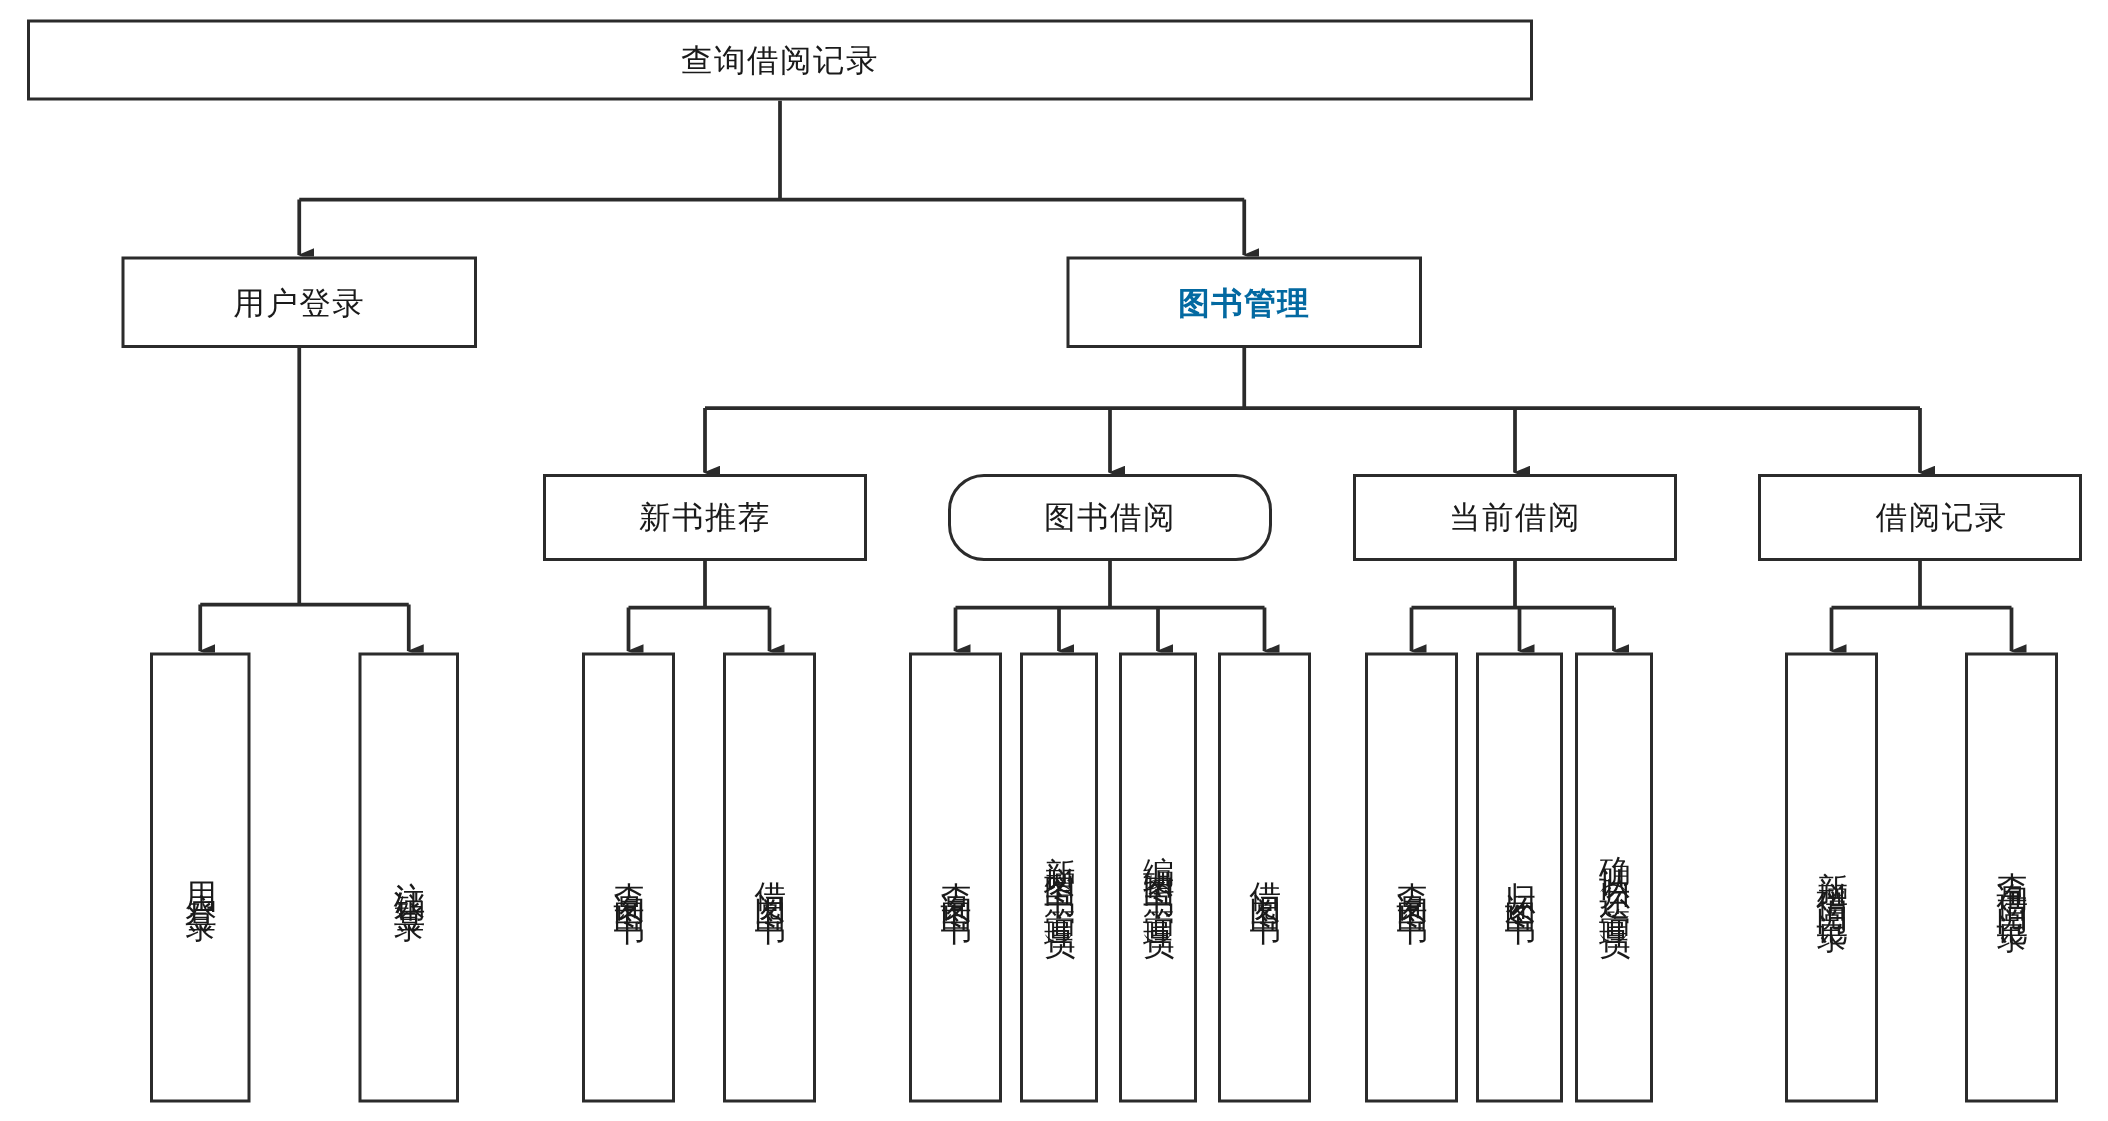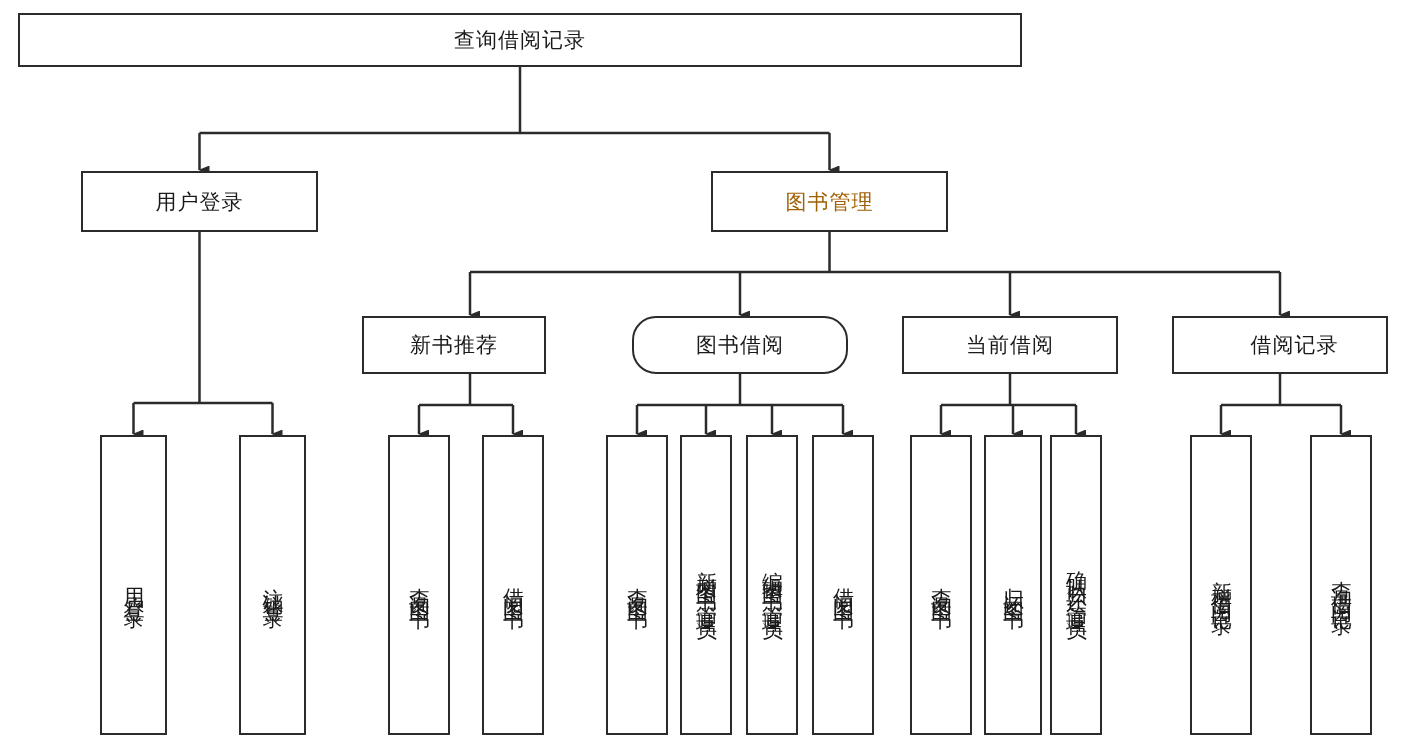--- a/index.html
+++ b/index.html
@@ -109,24 +109,24 @@
       </g>
   </svg>
 
   <div id="nodes-layer">
       <div class="node horiz" style="left: 18px; top: 13px; width: 1004px; height: 54px; border-color: rgb(43, 43, 43); background: rgb(255, 255, 255); color: rgb(26, 26, 26);">
         <span class="hlabel">查询借阅记录</span>
       </div>
       <div class="node horiz" style="left: 81px; top: 171px; width: 237px; height: 61px; border-color: rgb(43, 43, 43); background: rgb(255, 255, 255); color: rgb(26, 26, 26);">
         <span class="hlabel">用户登录</span>
       </div>
-      <div class="node horiz" style="left: 711px; top: 171px; width: 237px; height: 61px; border-color: rgb(43, 43, 43); background: rgb(255, 255, 255); color: #a16207;">
+      <div class="node horiz" style="left: 711px; top: 171px; width: 237px; height: 61px; border-color: rgb(43, 43, 43); background: rgb(255, 255, 255); color: #0369a1; font-weight: bold;">
         <span class="hlabel">图书管理</span>
       </div>
-      <div class="node horiz" style="left: 362px; top: 316px; width: 184px; height: 58px; border-color: rgb(43, 43, 43); background: rgb(255, 255, 255); color: rgb(26, 26, 26);">
+      <div class="node horiz" style="left: 362px; top: 316px; width: 216px; height: 58px; border-color: rgb(43, 43, 43); background: rgb(255, 255, 255); color: rgb(26, 26, 26);">
         <span class="hlabel">新书推荐</span>
       </div>
       <div class="node horiz" style="left: 632px; top: 316px; width: 216px; height: 58px; border-color: rgb(43, 43, 43); background: rgb(255, 255, 255); color: rgb(26, 26, 26); border-radius: 24px;">
         <span class="hlabel">图书借阅</span>
       </div>
       <div class="node horiz" style="left: 902px; top: 316px; width: 216px; height: 58px; border-color: rgb(43, 43, 43); background: rgb(255, 255, 255); color: rgb(26, 26, 26);">
         <span class="hlabel">当前借阅</span>
       </div>
       <div class="node horiz" style="left: 1172px; top: 316px; width: 216px; height: 58px; border-color: rgb(43, 43, 43); background: rgb(255, 255, 255); color: rgb(26, 26, 26); padding-left: 29px;">
         <span class="hlabel">借阅记录</span>

